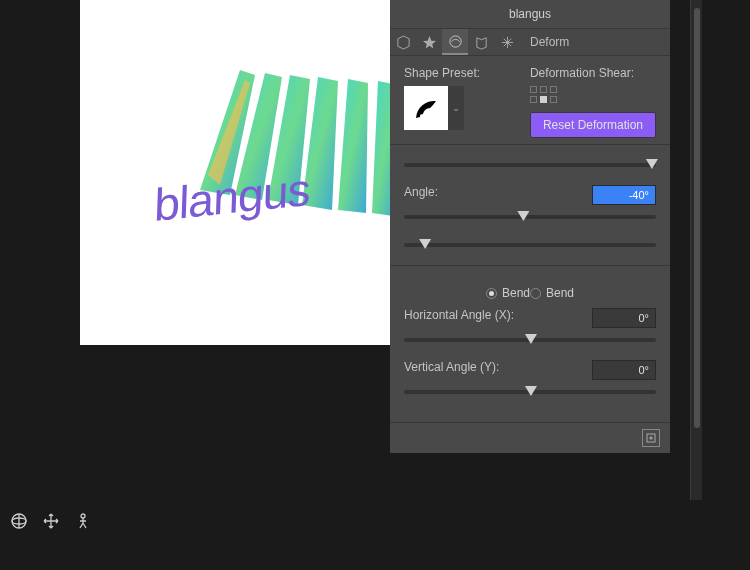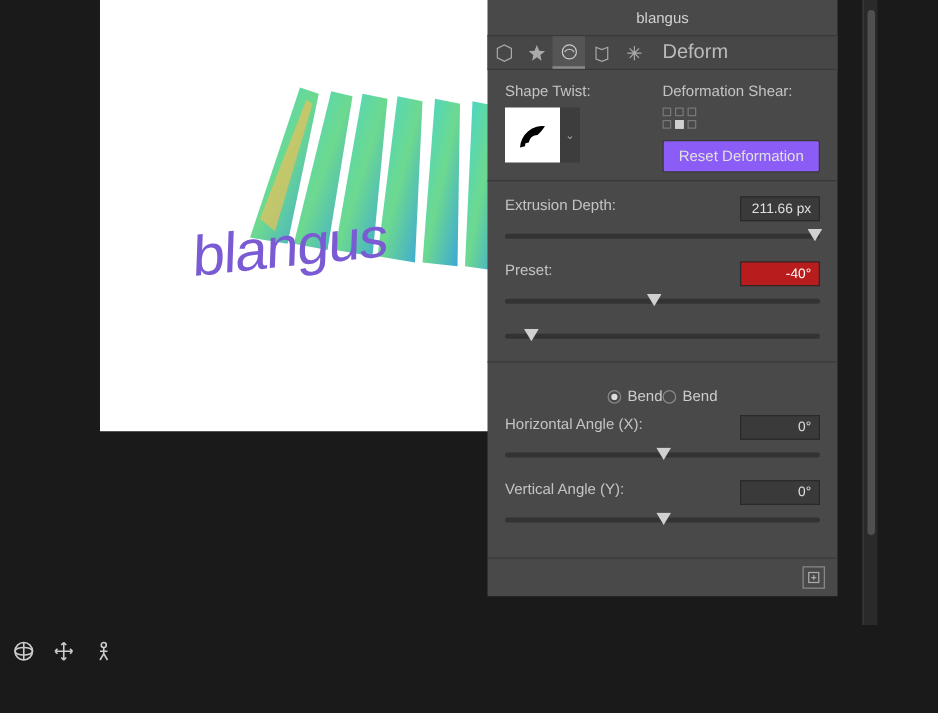--- a/index.html
+++ b/index.html
@@ -9,21 +9,21 @@
   .canvas-text { position: absolute; left: 75px; top: 170px; font-size: 46px; font-weight: 500; color: #7a5bd4; transform: skewX(-8deg) rotate(-6deg); letter-spacing: -1px; }
   .extrude-shape { position: absolute; left: 110px; top: 65px; width: 260px; height: 165px; }
   .extrude-shape svg { width: 100%; height: 100%; }
   
   .panel { position: absolute; left: 390px; top: 0; width: 280px; background: #494949; color: #ccc; font-size: 12px; }
   .panel-title { text-align: center; padding: 7px 0; font-size: 12px; color: #d0d0d0; }
   .tab-row { display: flex; align-items: center; border-top: 1px solid #383838; border-bottom: 1px solid #383838; background: #474747; padding: 0; }
   .tab-icon { width: 26px; height: 26px; display: flex; align-items: center; justify-content: center; color: #aaa; cursor: pointer; }
   .tab-icon.active { background: #555; border-bottom: 2px solid #888; }
   .tab-icon svg { width: 15px; height: 15px; fill: #aaa; }
-  .tab-label { padding: 0 10px; color: #bbb; font-size: 16px; }
+  .tab-label { padding: 0 10px; color: #bbb; font-size: 12px; }
   
   .panel-body { padding: 10px 14px; }
   .row { display: flex; justify-content: space-between; margin-bottom: 6px; }
   .col { display: flex; flex-direction: column; }
   .label { color: #c4c4c4; font-size: 12px; margin-bottom: 6px; }
   
   .preset-box { display: flex; align-items: center; }
   .preset-swatch { width: 44px; height: 44px; background: #fff; display: flex; align-items: center; justify-content: center; }
   .preset-swatch svg { width: 30px; height: 30px; }
   .preset-dd { width: 16px; height: 44px; background: #3d3d3d; display: flex; align-items: center; justify-content: center; color: #aaa; cursor: pointer; font-size: 9px; }
@@ -31,21 +31,21 @@
   .axis-grid { display: grid; grid-template-columns: repeat(3, 8px); grid-template-rows: repeat(2, 8px); gap: 2px; margin-bottom: 8px; }
   .axis-dot { width: 7px; height: 7px; border: 1px solid #777; background: transparent; }
   .axis-dot.selected { background: #d0d0d0; border-color: #d0d0d0; }
   
   .btn { background: #8b5cf6; border: 1px solid #383838; color: #e0e0e0; padding: 5px 12px; font-size: 12px; cursor: pointer; border-radius: 2px; }
   
   .divider { height: 1px; background: #383838; margin: 6px -14px 12px -14px; }
   
   .ctrl-row { display: flex; justify-content: space-between; align-items: center; margin-bottom: 4px; }
   .value-box { background: #3a3a3a; border: 1px solid #2a2a2a; color: #e0e0e0; padding: 3px 6px; font-size: 11px; width: 64px; text-align: right; }
-  .value-box.active { background: #b91c1c; color: #fff; }
+  .value-box.active { background: #3b82f6; color: #fff; }
   
   .slider { position: relative; height: 16px; margin-bottom: 12px; }
   .slider-track { position: absolute; top: 6px; left: 0; right: 0; height: 4px; background: #333; border-radius: 2px; }
   .slider-thumb { position: absolute; top: 2px; width: 12px; height: 10px; background: #d0d0d0; clip-path: polygon(50% 100%, 0 0, 100% 0); }
   
   .radio-row { display: flex; justify-content: center; padding: 8px 0; }
   .radio { display: flex; align-items: center; gap: 5px; cursor: pointer; }
   .radio-dot { width: 11px; height: 11px; border: 1px solid #888; border-radius: 50%; position: relative; }
   .radio-dot.on::after { content: ''; position: absolute; left: 2px; top: 2px; width: 5px; height: 5px; background: #ddd; border-radius: 50%; }
   
@@ -115,21 +115,21 @@
         <svg viewBox="0 0 16 16">
           <path d="M8 2v12M2 8h12M4 4l8 8M12 4l-8 8" stroke="#aaa"></path>
         </svg>
       </div>
     <div class="tab-label">Deform</div>
   </div>
 
   <div class="panel-body">
     <div class="row">
       <div class="col">
-        <div class="label">Shape Twist:</div>
+        <div class="label">Shape Preset:</div>
         <div class="preset-box">
           <div class="preset-swatch">
             <svg viewBox="0 0 30 30">
                 <path d="M5 25 A18 18 0 0 1 25 8 L22 12 A13 13 0 0 0 9 24 Z M8 22 A12 12 0 0 1 22 12 L19 15 A7 7 0 0 0 12 21 Z" fill="#000"></path>
               </svg>
           </div>
           <div class="preset-dd">⌄</div>
         </div>
       </div>
       <div class="col">
@@ -141,31 +141,27 @@
           <div class="axis-dot"></div>
             <div class="axis-dot selected"></div>
             <div class="axis-dot"></div>
         </div>
         <button class="btn">Reset Deformation</button>
       </div>
     </div>
 
     <div class="divider"></div>
 
+    <div class="slider">
+      <div class="slider-track"></div>
+        <div class="slider-thumb" style="left:96%"></div>
+    </div>
+
     <div class="ctrl-row">
-      <span class="label">Extrusion Depth:</span>
-      <input class="value-box" value="211.66 px" style="">
-    </div>
-    <div class="slider">
-      <div class="slider-track"></div>
-        <div class="slider-thumb" style="left:96%"></div>
-    </div>
-
-    <div class="ctrl-row">
-      <span class="label">Preset:</span>
+      <span class="label">Angle:</span>
       <input class="value-box active" value="-40°" style="">
     </div>
     <div class="slider">
       <div class="slider-track"></div>
         <div class="slider-thumb" style="left:45%"></div>
     </div>
 
     <div class="slider">
       <div class="slider-track"></div>
         <div class="slider-thumb" style="left:6%"></div>

